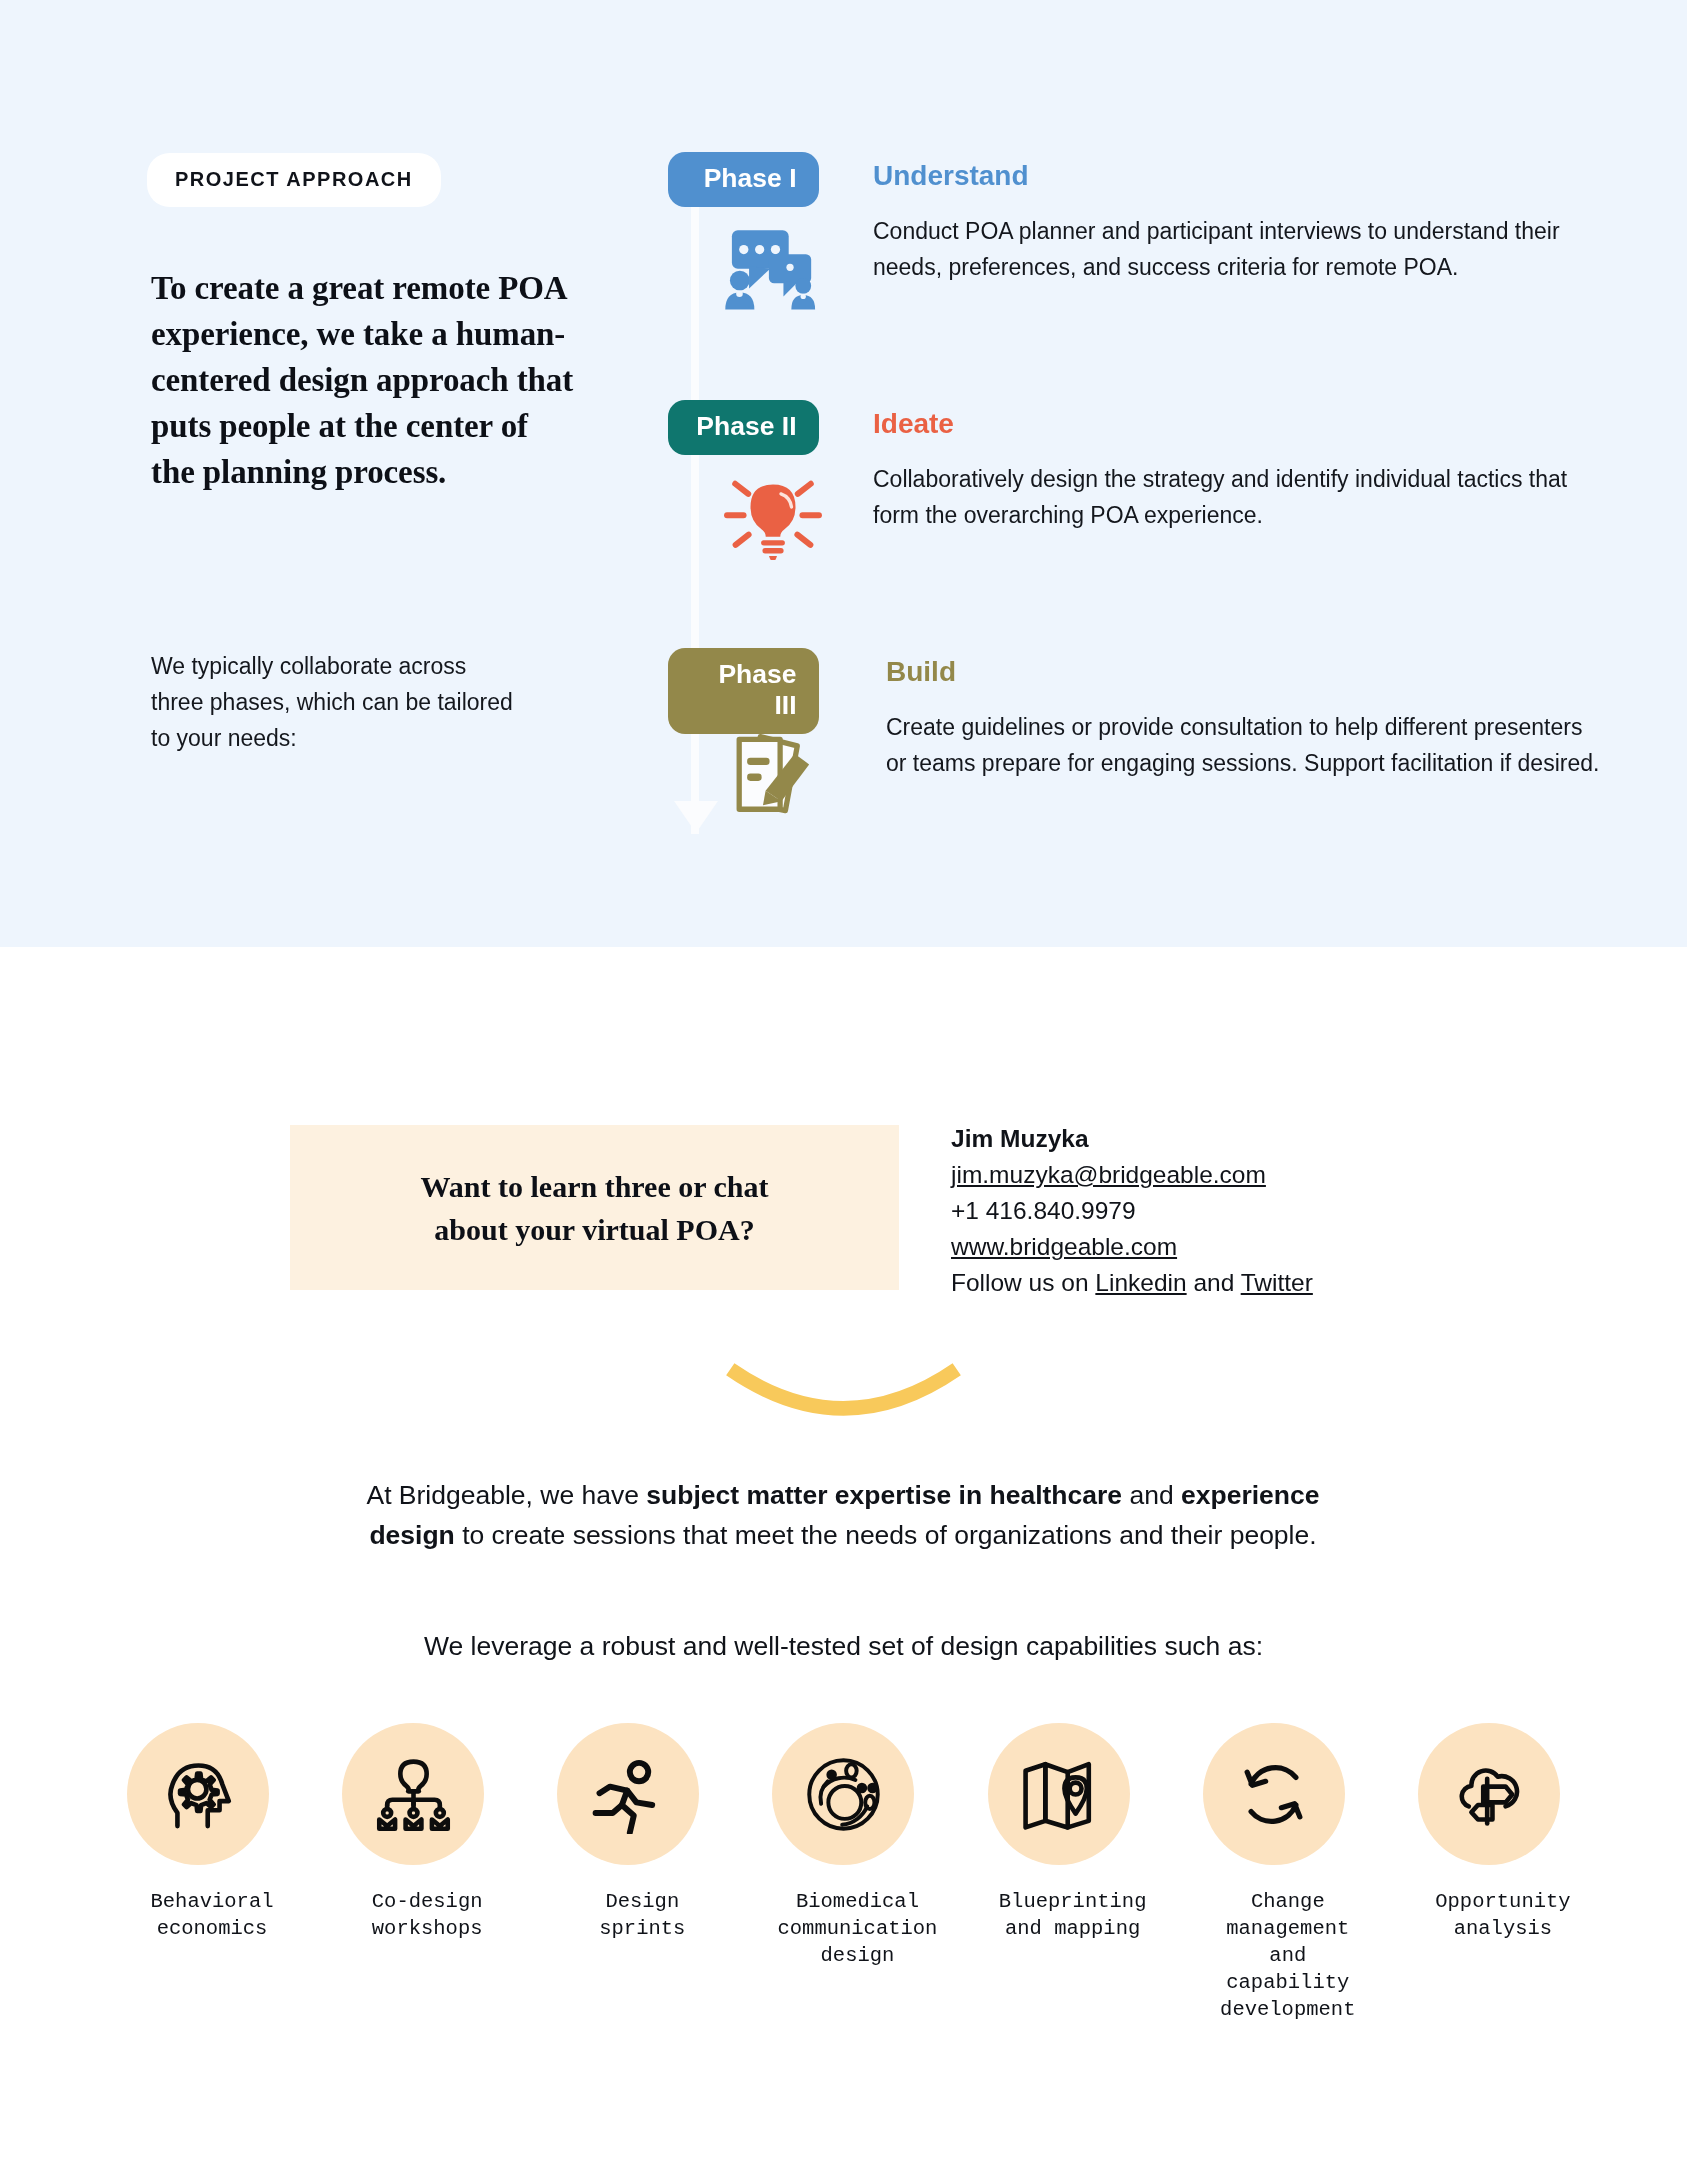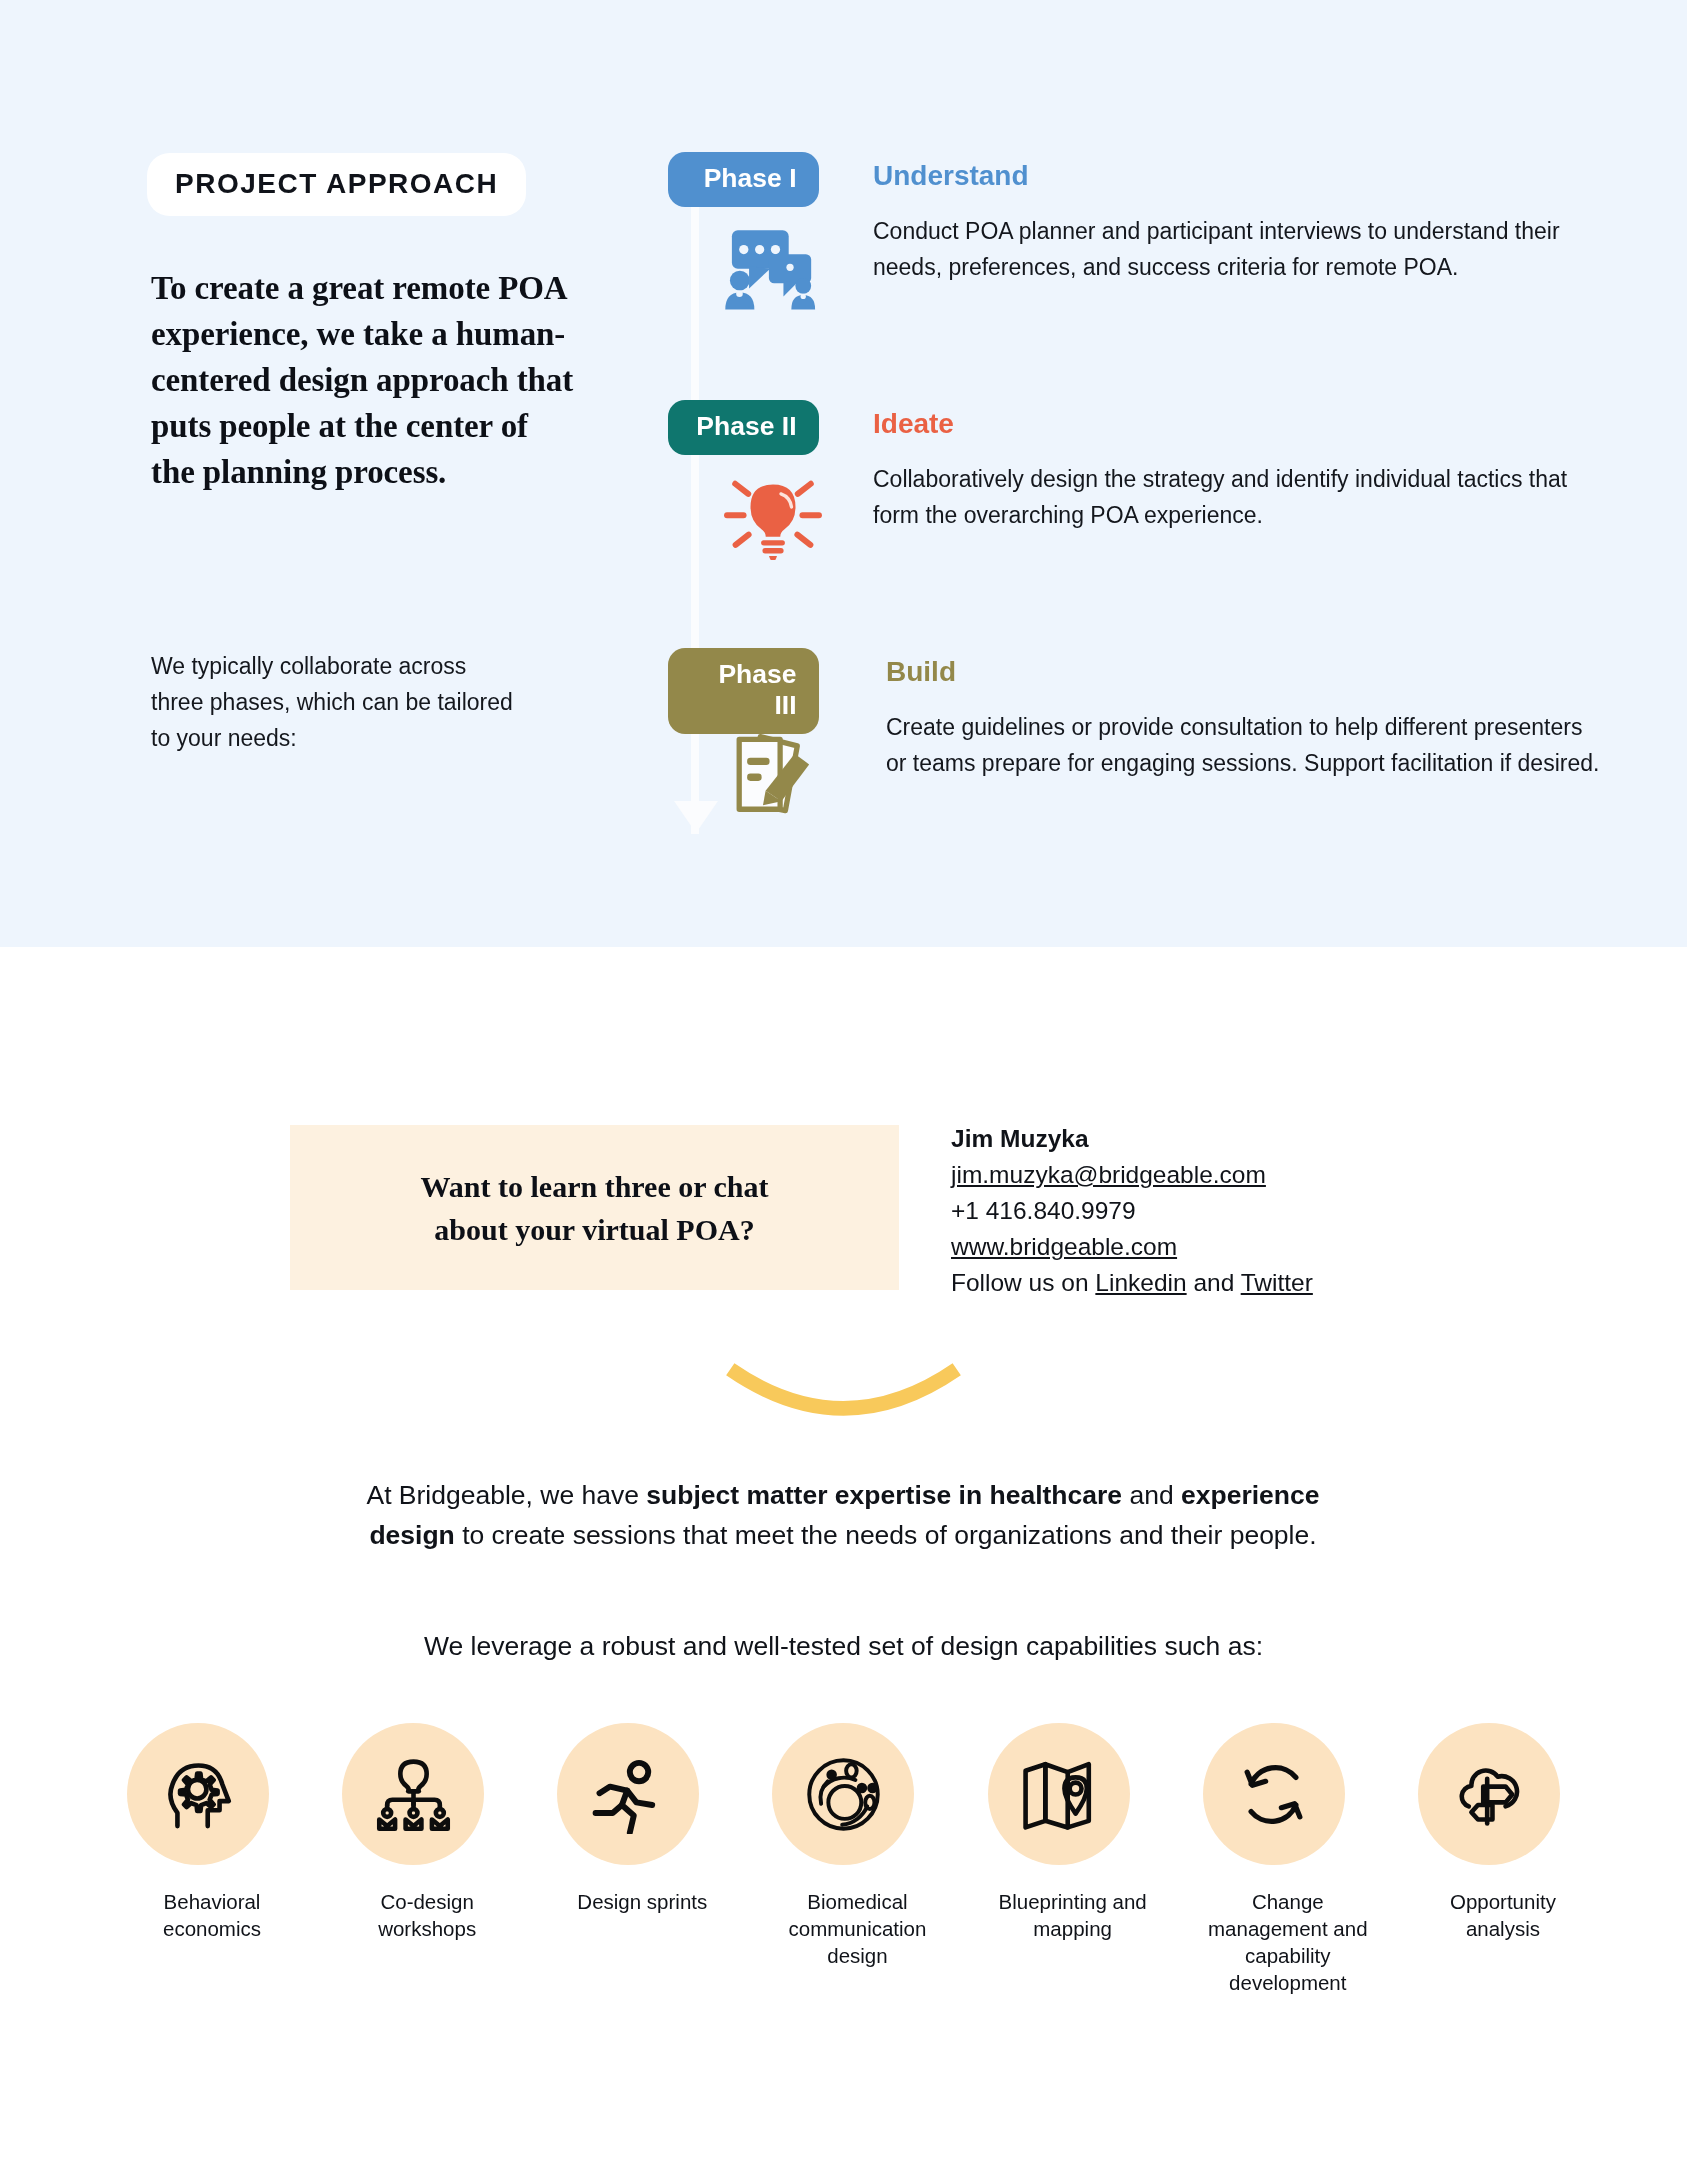--- a/index.html
+++ b/index.html
@@ -12,21 +12,21 @@
   }
   
   .hero{
     position:absolute;left:0;top:0;width:1687px;height:947px;
     background:#eef5fd;
   }
   .badge-pill{
     position:absolute;left:147px;top:153px;
     background:#ffffff;border-radius:22.5px;
     padding:14.6px 28px 16px 28px;
-    font-weight:bold;font-size:28px;letter-spacing:1.5px;
+    font-weight:bold;font-size:20px;letter-spacing:1.5px;
     color:#10131a;
   }
   .lead{
     position:absolute;left:151px;top:265px;width:423px;
     font-family:"Liberation Serif", serif;
     font-weight:bold;
     font-size:33px;line-height:46px;color:#0d1017;
     letter-spacing:-0.1px;
   }
   .sub{
@@ -94,21 +94,21 @@
     display:flex;justify-content:space-between;align-items:flex-start;
   }
   .cap{width:198px;display:flex;flex-direction:column;align-items:center;}
   .cap-circle{
     width:142px;height:142px;border-radius:50%;
     background:#fce3c1;
     display:flex;align-items:center;justify-content:center;
   }
   .cap-label{
     margin-top:22.5px;text-align:center;
-    font-family:Liberation Sans, sans-serif;
+    font-family:Liberation Mono, monospace;
     font-size:20.5px;line-height:27px;color:#101319;margin-left:28px;
   }
 </style>
 </head>
 <body>
 
 <div class="hero">
 
   <div class="badge-pill">PROJECT APPROACH</div>
 

